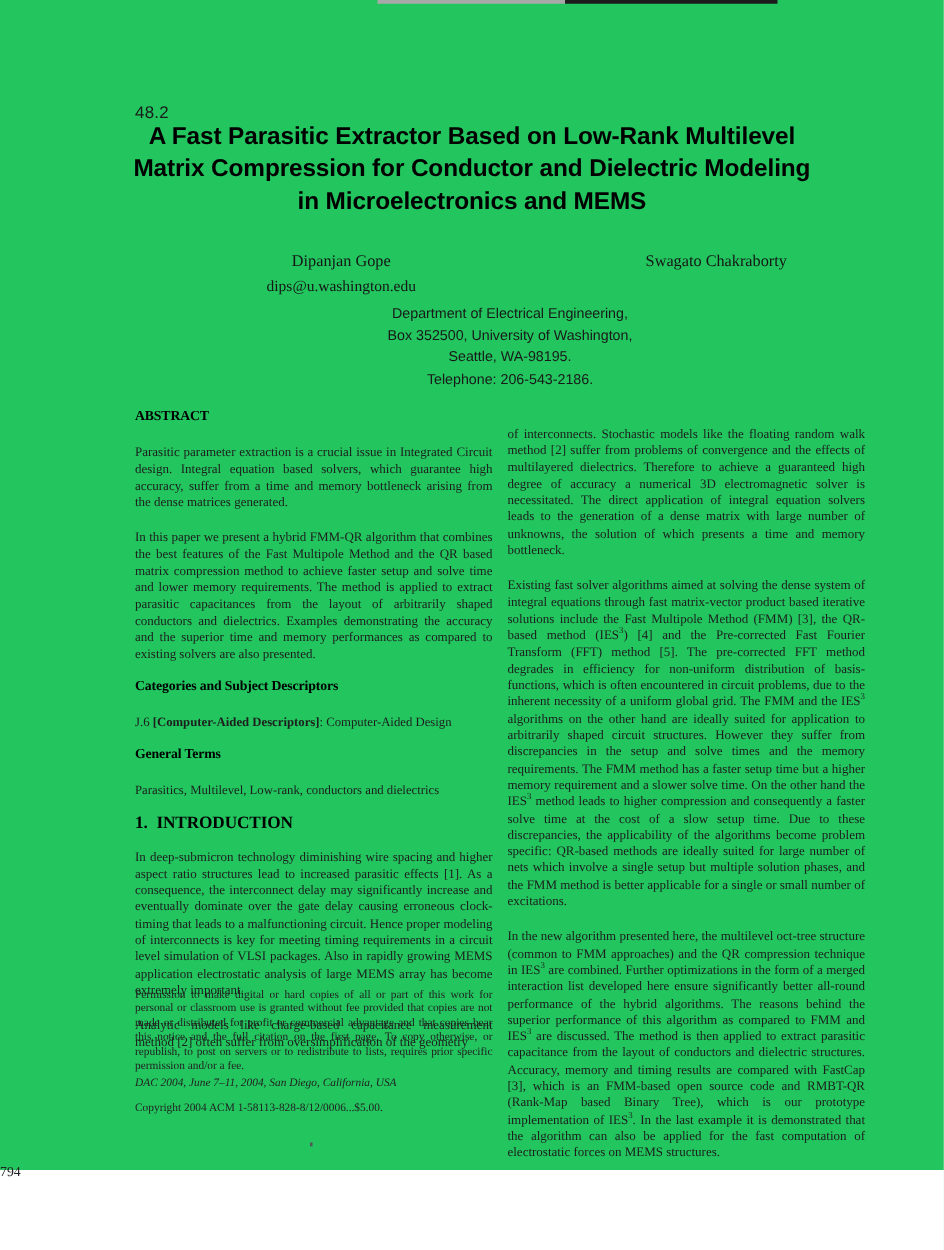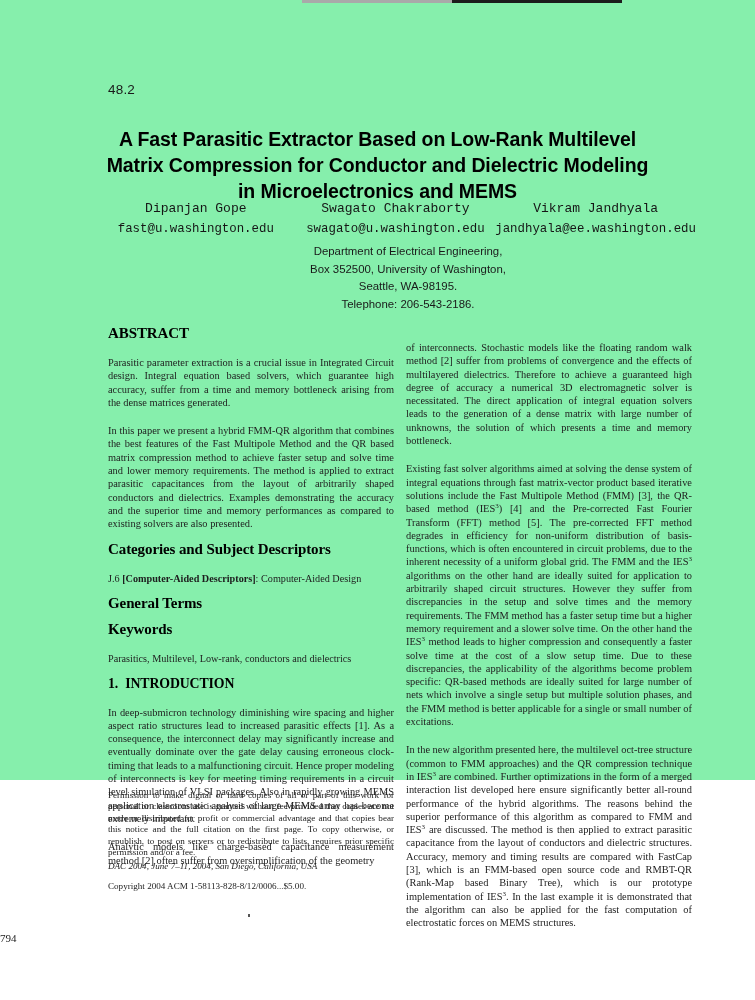--- a/index.html
+++ b/index.html
@@ -18,53 +18,53 @@
   }
 
   
   .scan-artifact { position: absolute; top: 0; height: 3px; }
   .scan-artifact.gray  { left: 302px; width: 150px; background: #a9a9a9; }
   .scan-artifact.black { left: 452px; width: 170px; background: #1c1c1c; }
 
   .page {
     position: absolute;
     left: 0; top: 0;
-    width: 755px; height: 780px;
-    background: #86efac;
+    width: 755px; height: 936px;
+    background: #22c55e;
   }
 
   .session {
     position: absolute;
     left: 108px; top: 82px;
     font-family: "Liberation Sans", sans-serif;
     font-size: 13.5px;
     font-weight: 400;
     color: #1a1a1a;
     letter-spacing: 0.2px;
   }
 
   .title {
     position: absolute;
-    left: 105px; top: 126px;
+    left: 105px; top: 96px;
     width: 545px;
     text-align: center;
     font-family: "Liberation Sans", sans-serif;
     font-size: 19.5px;
     font-weight: bold;
     line-height: 26px;
     color: #000000;
     letter-spacing: -0.1px;
   }
 
   .authors {
     position: absolute;
-    left: 96px; top: 198px;
+    left: 123px; top: 198px;
     width: 600px;
     display: flex;
-    font-family: Liberation Mono, monospace;
+    font-family: Liberation Serif, serif;
   }
   .author-col {
     flex: 1 1 33.33%;
     text-align: center;
     font-size: 13px;
     line-height: 21px;
     color: #151515;
   }
   .author-col .aname { display: block; }
   .author-col .amail { display: block; font-size: 12.4px; }
@@ -92,21 +92,21 @@
   }
   .col-left  { left: 108px; }
   .col-right { left: 406px; }
 
   .col p { margin: 15px 0 9px 0; }
   .col p.tight { margin-bottom: 0; }
 
   h2.sec {
     font-family: "Liberation Serif", serif;
     font-weight: bold;
-    font-size: 15px;
+    font-size: 11px;
     line-height: 15px;
     margin: 11px 0 2px 0;
     color: #000000;
     letter-spacing: -0.1px;
   }
   h2.sec.first { margin-top: 0; }
   h2.sec.num { font-size: 13.8px; }
   h2.sec.num .numlbl { margin-right: 7px; }
 
   .cats { font-size: 10.2px; line-height: 13px; margin: 0 0 3px 0; }
@@ -152,29 +152,24 @@
   <div class="scan-artifact gray"></div>
   <div class="scan-artifact black"></div>
 
   <div class="session">48.2</div>
 
   <div class="title">A Fast Parasitic Extractor Based on Low-Rank Multilevel Matrix Compression for Conductor and Dielectric Modeling in Microelectronics and MEMS</div>
 
   <div class="authors">
     <div class="author-col">
       <span class="aname">Dipanjan Gope</span>
-      <span class="amail">fast@u.washington.edu</span>
+      <span class="amail">dips@u.washington.edu</span>
     </div>
     <div class="author-col">
       <span class="aname">Swagato Chakraborty</span>
-      <span class="amail">swagato@u.washington.edu</span>
-    </div>
-    <div class="author-col">
-      <span class="aname">Vikram Jandhyala</span>
-      <span class="amail">jandhyala@ee.washington.edu</span>
     </div>
   </div>
 
   <div class="affil">
     <div>Department of Electrical Engineering,</div>
     <div>Box 352500, University of Washington,</div>
     <div>Seattle, WA-98195.</div>
     <div>Telephone: 206-543-2186.</div>
   </div>
 
@@ -182,21 +177,20 @@
 
     <h2 class="sec first">ABSTRACT</h2>
     <p>Parasitic parameter extraction is a crucial issue in Integrated Circuit design. Integral equation based solvers, which guarantee high accuracy, suffer from a time and memory bottleneck arising from the dense matrices generated.</p>
     <p>In this paper we present a hybrid FMM-QR algorithm that combines the best features of the Fast Multipole Method and the QR based matrix compression method to achieve faster setup and solve time and lower memory requirements. The method is applied to extract parasitic capacitances from the layout of arbitrarily shaped conductors and dielectrics. Examples demonstrating the accuracy and the superior time and memory performances as compared to existing solvers are also presented.</p>
 
     <h2 class="sec">Categories and Subject Descriptors</h2>
     <p class="cats"><span>J.6</span> <b>[Computer-Aided Descriptors]</b><span>: Computer-Aided Design</span></p>
 
     <h2 class="sec">General Terms</h2>
 
-    <h2 class="sec">Keywords</h2>
     <p class="cats">Parasitics, Multilevel, Low-rank, conductors and dielectrics</p>
 
     <h2 class="sec num"><span class="numlbl">1.</span><span>INTRODUCTION</span></h2>
     <p>In deep-submicron technology diminishing wire spacing and higher aspect ratio structures lead to increased parasitic effects [1]. As a consequence, the interconnect delay may significantly increase and eventually dominate over the gate delay causing erroneous clock-timing that leads to a malfunctioning circuit. Hence proper modeling of interconnects is key for meeting timing requirements in a circuit level simulation of VLSI packages. Also in rapidly growing MEMS application electrostatic analysis of large MEMS array has become extremely important.</p>
     <p class="tight">Analytic models like charge-based capacitance measurement method [2] often suffer from oversimplification of the geometry</p>
   </div>
 
   <div class="copyright">
     <p class="cline">Permission to make digital or hard copies of all or part of this work for personal or classroom use is granted without fee provided that copies are not made or distributed for profit or commercial advantage and that copies bear this notice and the full citation on the first page. To copy otherwise, or republish, to post on servers or to redistribute to lists, requires prior specific permission and/or a fee.</p>
     <p class="venue">DAC 2004, June 7–11, 2004, San Diego, California, USA</p>

